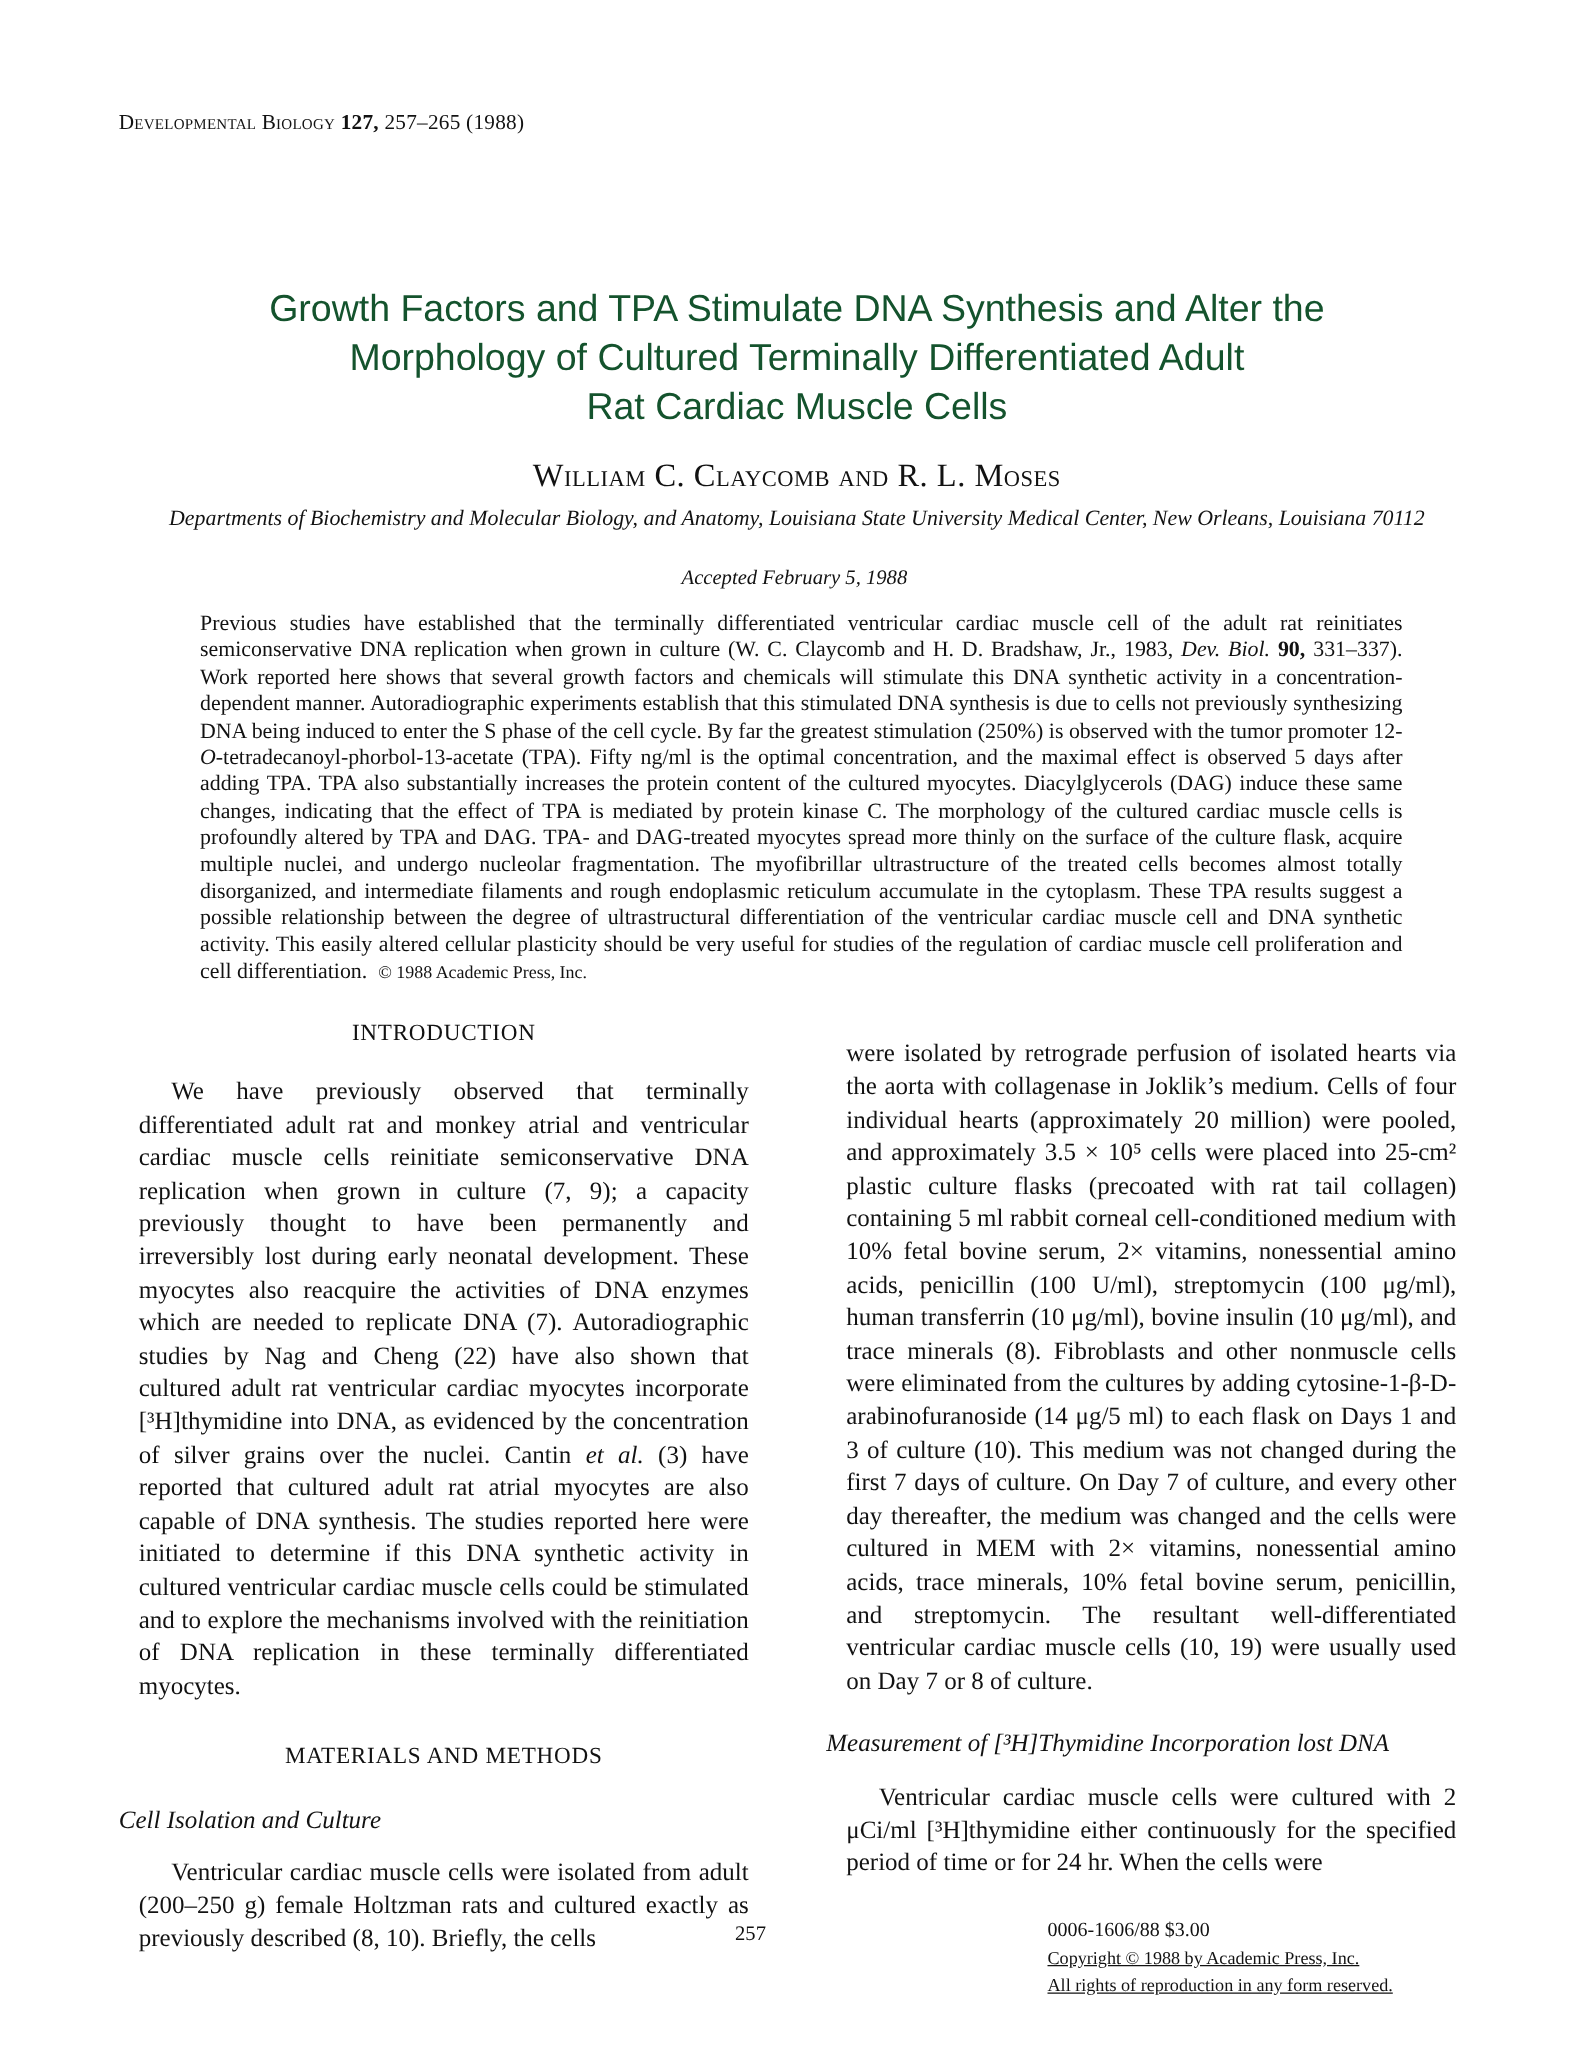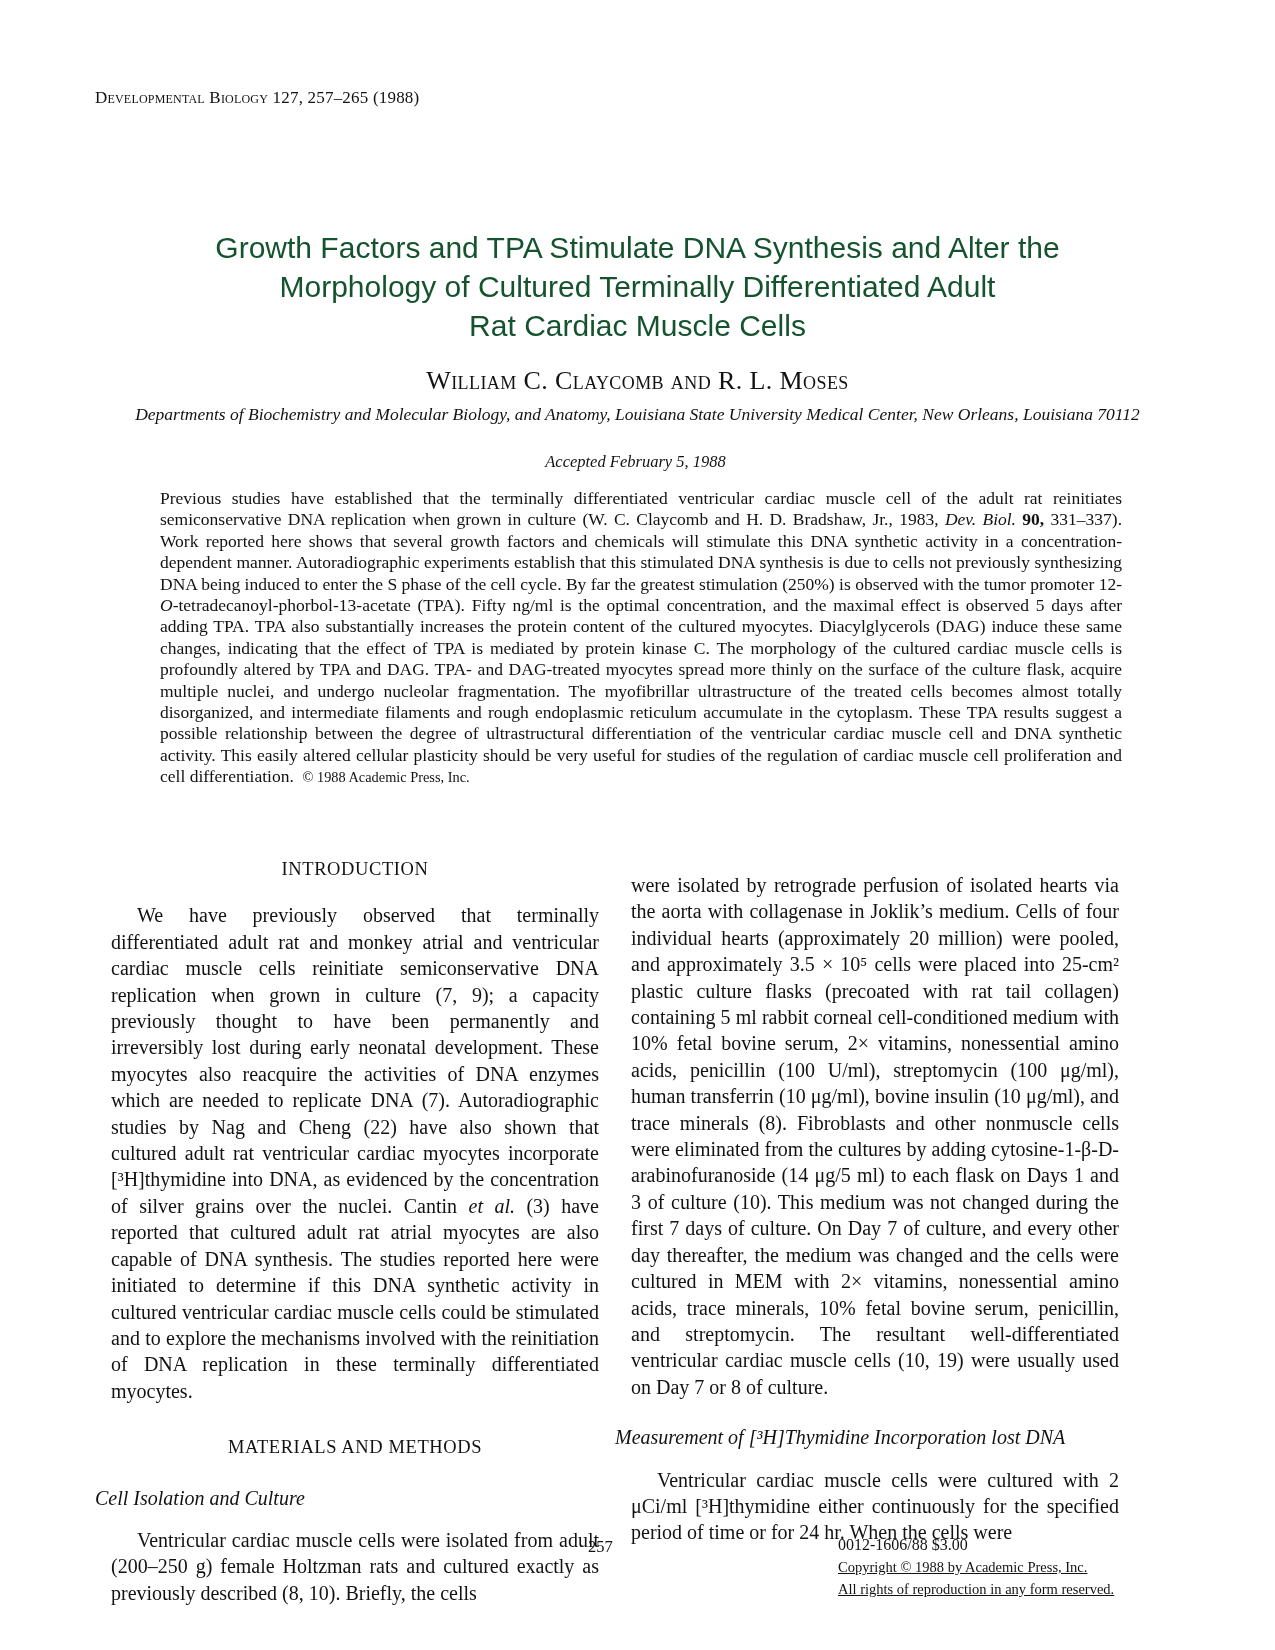--- a/index.html
+++ b/index.html
@@ -53,23 +53,24 @@
   .abstract {
     position: absolute;
     top: 488px; left: 160px;
     width: 962px;
     font-size: 17.5px;
     line-height: 21.4px;
     text-align: justify;
   }
   .columns {
     position: absolute;
-    top: 856px; left: 95px;
+    top: 814px; left: 95px;
     width: 1087px;
     display: flex;
+    gap: 46px;
   }
   .col { width: 520px; font-size: 20px; line-height: 26.4px; }
   .col p { margin: 16px; text-align: justify; }
   .col p.indent { text-indent: 26px; }
   .section-heading {
     margin: 0 0 20px 0;
     text-align: center;
     font-weight: normal;
     font-size: 18.5px;
     letter-spacing: 0.6px;
@@ -94,21 +95,21 @@
     font-size: 16px;
     line-height: 23px;
   }
   .footer-right .small { font-size: 14.5px; line-height: 22px; text-decoration: underline; }
 </style>
 </head>
 <body>
 
 <div class="page">
 
-  <div class="journal-header"><span style="font-variant: small-caps;">Developmental Biology </span><span style="font-weight: normal;">127, </span><span>257–265 (1988)</span></div>
+  <div class="journal-header"><span style="font-variant: small-caps;">Developmental Biology </span><span style="font-weight: bold;">127, </span><span>257–265 (1988)</span></div>
 
   <div class="title">
     <div>Growth Factors and TPA Stimulate DNA Synthesis and Alter the</div>
     <div>Morphology of Cultured Terminally Differentiated Adult</div>
     <div>Rat Cardiac Muscle Cells</div>
   </div>
 
   <div class="authors">William C. Claycomb and R. L. Moses</div>
 
   <div class="affiliation">Departments of Biochemistry and Molecular Biology, and Anatomy, Louisiana State University Medical Center, New Orleans, Louisiana 70112</div>
@@ -131,18 +132,18 @@
       <p>were isolated by retrograde perfusion of isolated hearts via the aorta with collagenase in Joklik’s medium. Cells of four individual hearts (approximately 20 million) were pooled, and approximately 3.5 × 10⁵ cells were placed into 25-cm² plastic culture flasks (precoated with rat tail collagen) containing 5 ml rabbit corneal cell-conditioned medium with 10% fetal bovine serum, 2× vitamins, nonessential amino acids, penicillin (100 U/ml), streptomycin (100 μg/ml), human transferrin (10 μg/ml), bovine insulin (10 μg/ml), and trace minerals (8). Fibroblasts and other nonmuscle cells were eliminated from the cultures by adding cytosine-1-β-D-arabinofuranoside (14 μg/5 ml) to each flask on Days 1 and 3 of culture (10). This medium was not changed during the first 7 days of culture. On Day 7 of culture, and every other day thereafter, the medium was changed and the cells were cultured in MEM with 2× vitamins, nonessential amino acids, trace minerals, 10% fetal bovine serum, penicillin, and streptomycin. The resultant well-differentiated ventricular cardiac muscle cells (10, 19) were usually used on Day 7 or 8 of culture.</p>
       <h3 class="subhead">Measurement of [³H]Thymidine Incorporation lost DNA</h3>
       <p class="indent">Ventricular cardiac muscle cells were cultured with 2 μCi/ml [³H]thymidine either continuously for the specified period of time or for 24 hr. When the cells were</p>
     </div>
 
   </div>
 
   <div class="page-number">257</div>
 
   <div class="footer-right">
-    <div>0012-1606/88 $3.00</div>
+    <div>0006-1606/88 $3.00</div>
     <div class="small">Copyright © 1988 by Academic Press, Inc.</div>
     <div class="small">All rights of reproduction in any form reserved.</div>
   </div>
 
 </div>
 
 </body></html>

